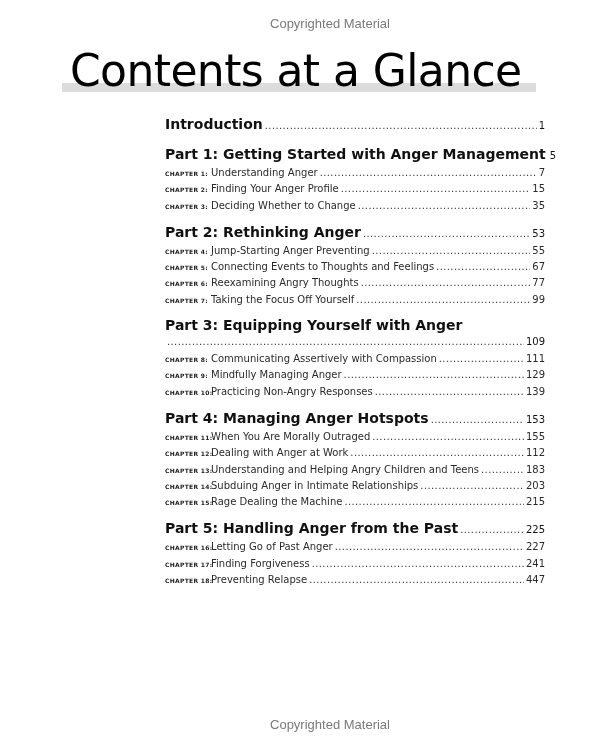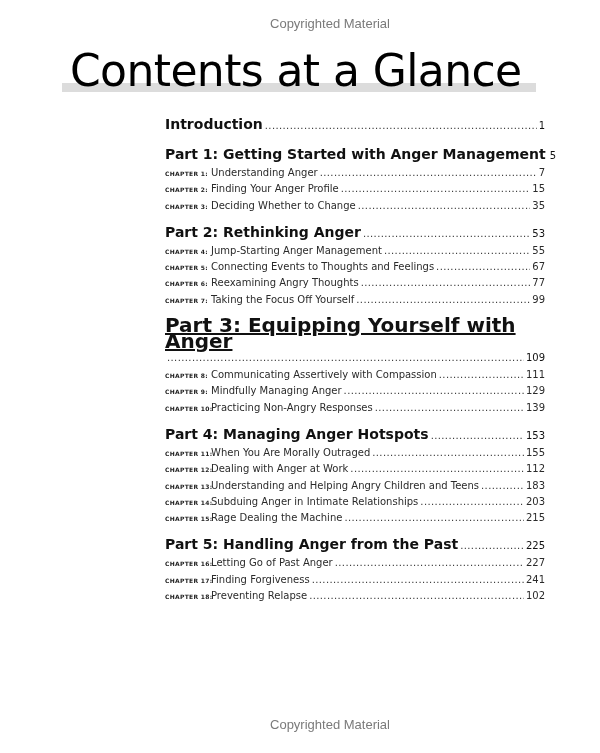--- a/index.html
+++ b/index.html
@@ -104,24 +104,23 @@
     font-weight: bold;
     color: #111;
     line-height: 18px;
     margin-top: 9px;
   }
   .part .dots, .part .page {
     font-weight: normal;
     font-size: 10px;
   }
   .part-multiline .line1 {
-    font-size: 20px;
+    font-size: 14px;
     font-weight: bold;
     line-height: 16px;
-    text-decoration: underline;
   }
 
   .chapter {
     font-size: 10px;
     line-height: 15.3px;
     color: #2a2a2a;
   }
   .chapter .ch-tag {
     display: inline-block;
     width: 46px;
@@ -170,21 +169,21 @@
     <span class="dots"></span>
     <span class="page">35</span>
   </div>
 
   <div class="entry part">
     <span class="label">Part 2: Rethinking Anger</span>
     <span class="dots"></span>
     <span class="page">53</span>
   </div>
   <div class="entry chapter">
-    <span class="label"><span class="ch-tag">CHAPTER 4:</span><span>Jump-Starting Anger Management</span></span>
+    <span class="label"><span class="ch-tag">CHAPTER 4:</span><span>Jump-Starting Anger Preventing</span></span>
     <span class="dots"></span>
     <span class="page">55</span>
   </div>
   <div class="entry chapter">
     <span class="label"><span class="ch-tag">CHAPTER 5:</span><span>Connecting Events to Thoughts and Feelings</span></span>
     <span class="dots"></span>
     <span class="page">67</span>
   </div>
   <div class="entry chapter">
     <span class="label"><span class="ch-tag">CHAPTER 6:</span><span>Reexamining Angry Thoughts</span></span>
@@ -262,18 +261,18 @@
     <span class="page">227</span>
   </div>
   <div class="entry chapter">
     <span class="label"><span class="ch-tag">CHAPTER 17:</span><span>Finding Forgiveness</span></span>
     <span class="dots"></span>
     <span class="page">241</span>
   </div>
   <div class="entry chapter">
     <span class="label"><span class="ch-tag">CHAPTER 18:</span><span>Preventing Relapse</span></span>
     <span class="dots"></span>
-    <span class="page">102</span>
+    <span class="page">447</span>
   </div>
 
 </div>
 
 <div class="copyright bottom">Copyrighted Material</div>
 
 </body></html>

